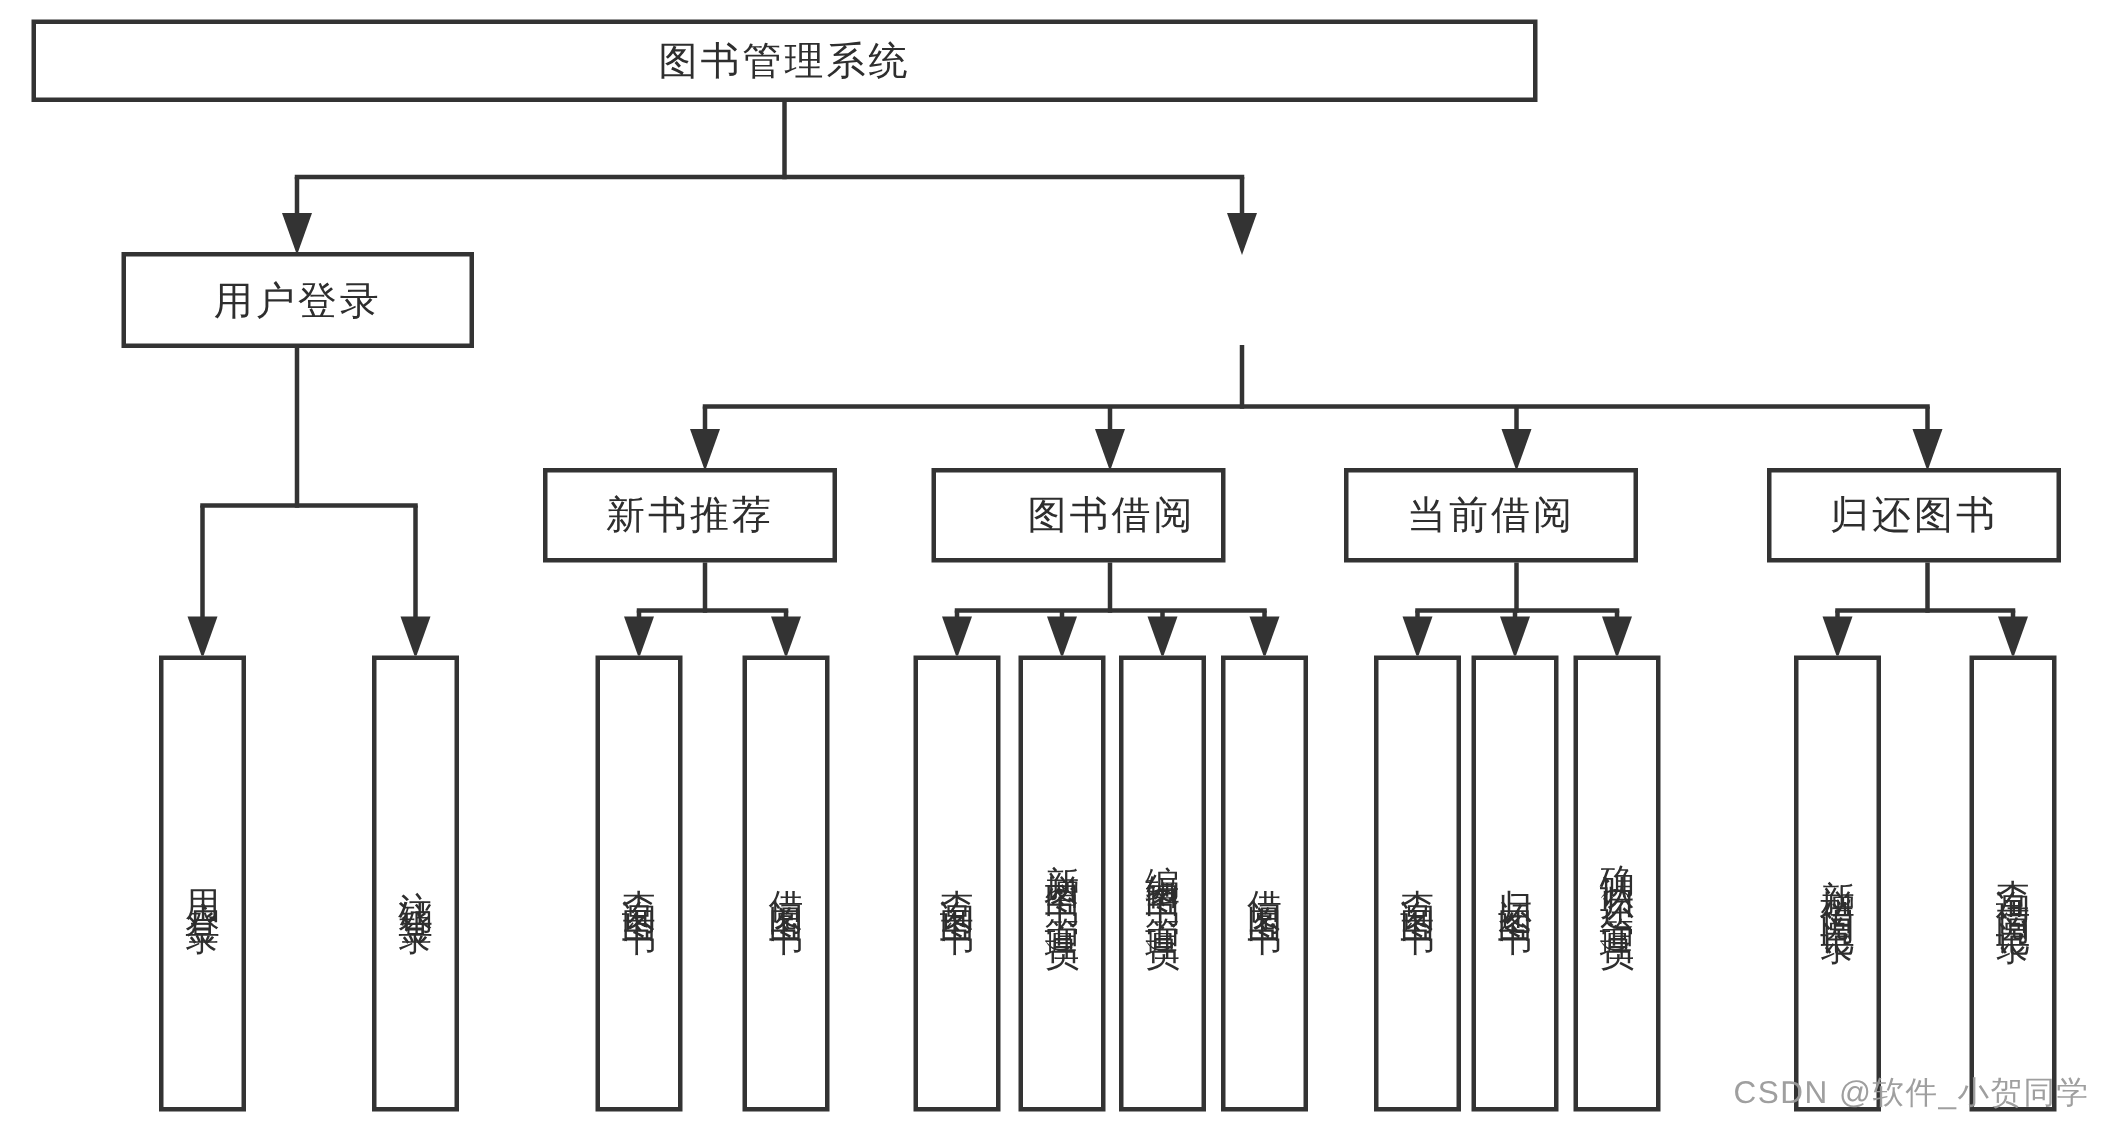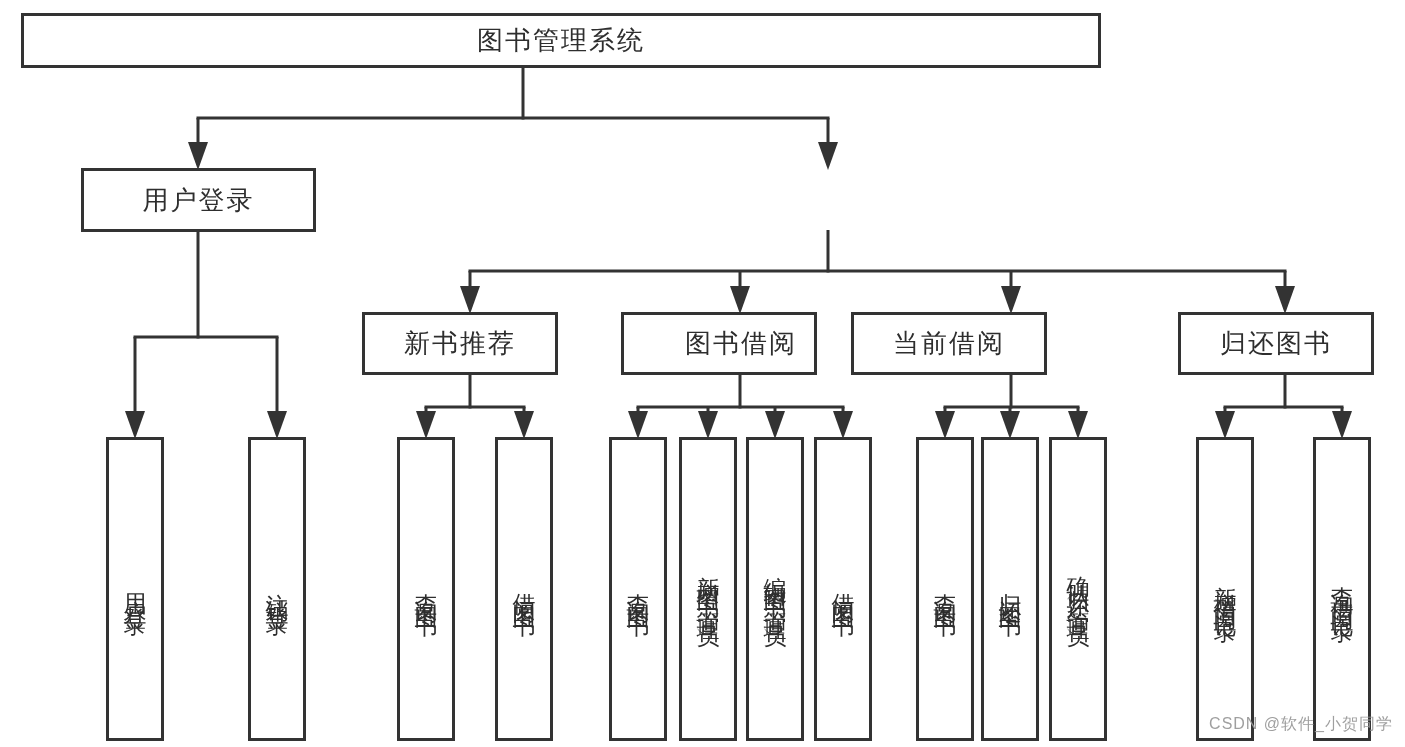--- a/index.html
+++ b/index.html
@@ -31,21 +31,21 @@
     justify-content: center;
     color: #2e2e2e;
   }
   .node.h {
     font-size: 26px;
     letter-spacing: 2px;
     white-space: nowrap;
   }
   .node.root {
     left: 21px; top: 13px;
-    width: 1080px; height: 55px;
+    width: 1004px; height: 55px;
   }
   .node.l2 {
     top: 168px;
     width: 235px; height: 64px;
   }
   .node.l3 {
     top: 312px;
     width: 196px; height: 63px;
   }
   .node.leaf {
@@ -57,21 +57,21 @@
     text-orientation: mixed;
     font-size: 23px;
     letter-spacing: 7px;
     line-height: 1;
     white-space: nowrap;
   }
   .watermark {
     position: absolute;
     right: 12px;
     top: 714px;
-    font-size: 16px;
+    font-size: 21px;
     letter-spacing: 1px;
     color: #9a9a9a;
     opacity: 0.95;
     white-space: nowrap;
     z-index: 10;
   }
   line { stroke: #333333; stroke-width: 3; }
   polygon { fill: #333333; }
 </style>
 </head>
@@ -139,21 +139,21 @@
     <polygon points="1215,411 1235,411 1225,439"></polygon>
     <polygon points="1332,411 1352,411 1342,439"></polygon>
   </svg>
 
   <div class="node h root">图书管理系统</div>
 
   <div class="node h l2" style="left:81px;">用户登录</div>
 
   <div class="node h l3" style="left:362px;">新书推荐</div>
   <div class="node h l3" style="left:621px;padding-left:44px;">图书借阅</div>
-  <div class="node h l3" style="left:851px;text-align:center;">当前借阅</div>
+  <div class="node h l3" style="left:896px;text-align:center;">当前借阅</div>
   <div class="node h l3" style="left:1178px;">归还图书</div>
 
   <div class="node leaf" style="left:106px;">
     <span>用户登录</span>
   </div>
   <div class="node leaf" style="left:248px;">
     <span>注销登录</span>
   </div>
 
   <div class="node leaf" style="left:397px;">

